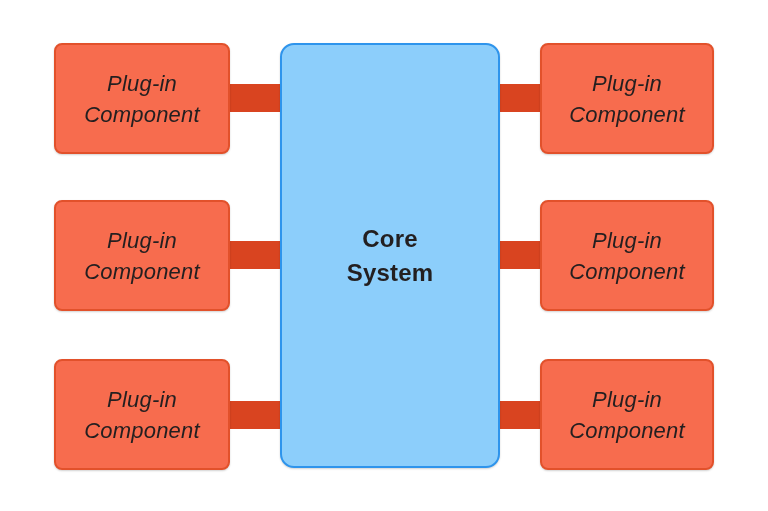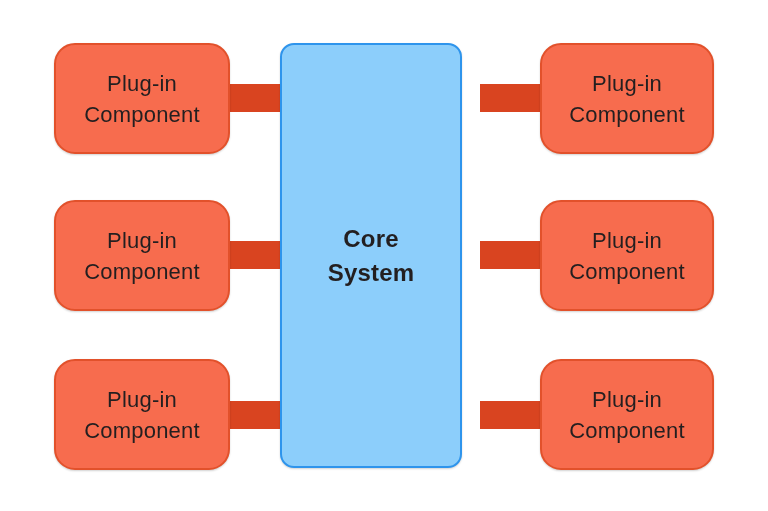--- a/index.html
+++ b/index.html
@@ -41,31 +41,32 @@
     justify-content: center;
     text-align: center;
     z-index: 2;
     box-shadow: 0 1px 2px rgba(0,0,0,0.18);
   }
   .plugin-box {
     width: 176px;
     height: 111px;
     background: var(--plugin-fill);
     border: 2px solid var(--plugin-border);
-    border-radius: 21px;
+    border-radius: 8px;
+    font-style: italic;
   }
   .plugin-box.col-left  { left: 54px; }
   .plugin-box.col-right { left: 540px; width: 174px; }
   .plugin-box.row1 { top: 43px; }
   .plugin-box.row2 { top: 200px; }
   .plugin-box.row3 { top: 359px; }
   .core-box {
     left: 280px;
     top: 43px;
-    width: 182px;
+    width: 220px;
     height: 425px;
     background: var(--core-fill);
     border: 2px solid var(--core-border);
     border-radius: 14px;
   }
   .node-label {
     white-space: pre-line;
     color: var(--text);
     font-size: 22px;
     line-height: 31px;

